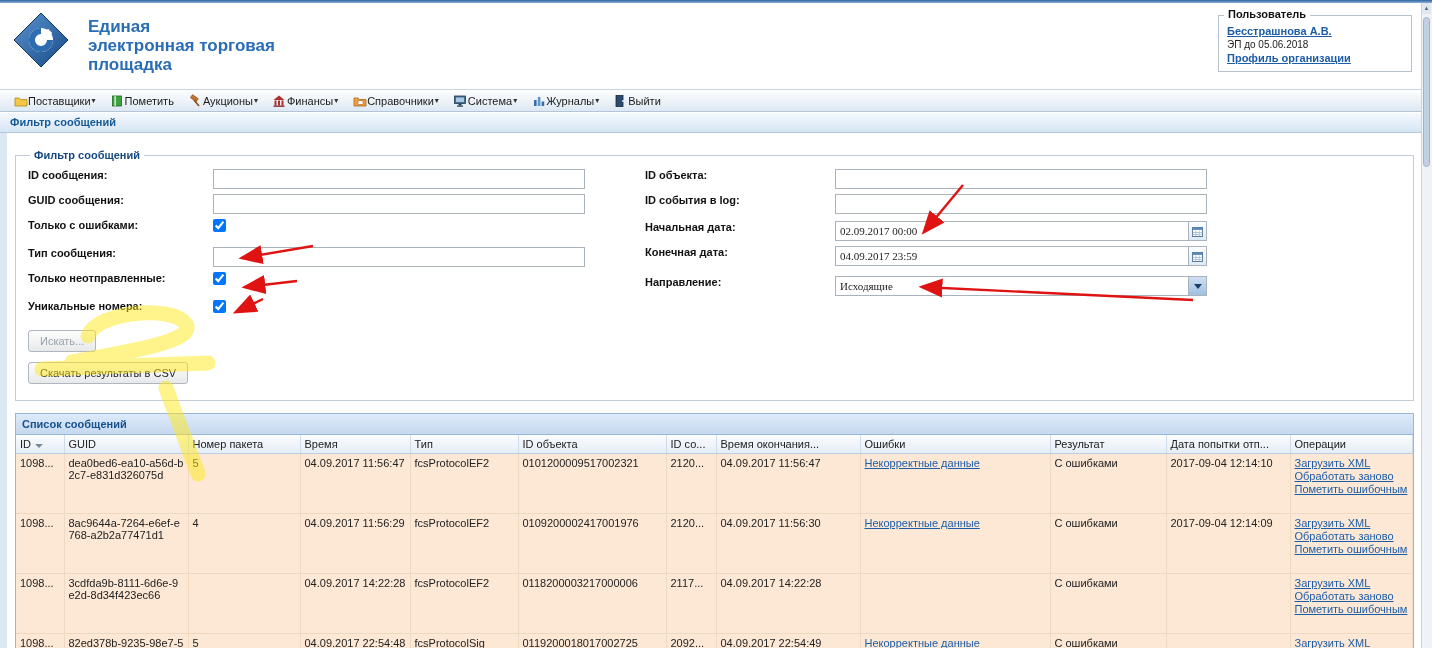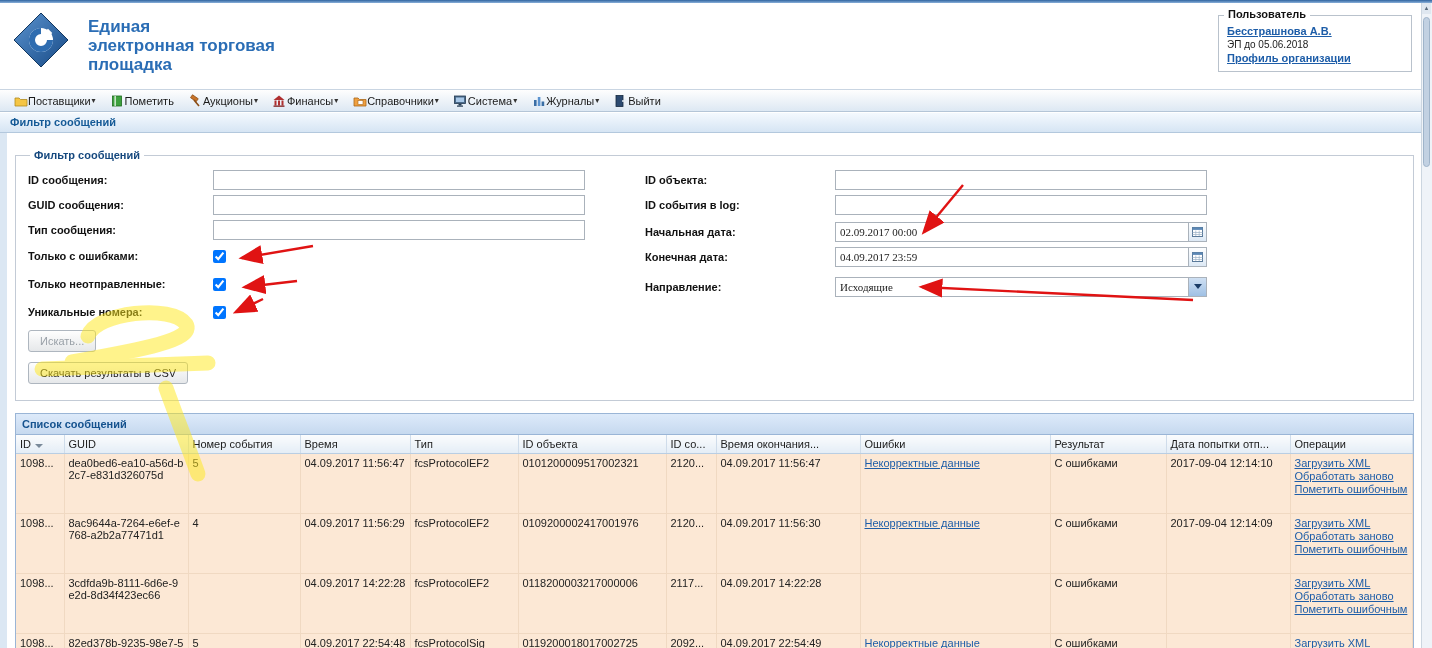--- a/index.html
+++ b/index.html
@@ -48,21 +48,21 @@
   .scrollbar .thumb{position:absolute;top:14px;left:1px;width:7px;height:150px;background:#c2d1e2;
                     border:1px solid #9fb4ca;border-radius:4px;box-sizing:border-box;}
 
   
   .content{position:absolute;top:133px;left:7px;width:1415px;}
   fieldset.filter{margin:16px 8px 12px 8px;border:1px solid #c3cbd6;padding:6px 12px 14px 12px;}
   fieldset.filter legend{font-weight:bold;color:#15487e;padding:0 4px;margin-left:2px;}
   .filter-body{position:relative;min-height:219px;}
   .col-left{position:absolute;left:0;top:2px;width:575px;}
   .col-right{position:absolute;left:617px;top:2px;width:575px;}
-  .frow{display:flex;align-items:center;height:21px;margin-bottom:4px;}
+  .frow{display:flex;height:21px;margin-bottom:4px;}
   .frow.cb{height:24px;}
   .flabel{width:185px;font-weight:bold;color:#111;flex:0 0 auto;}
   .col-right .flabel{width:190px;}
   .ftext{height:20px;box-sizing:border-box;border:1px solid #aab2bb;padding:1px 4px;
          font-size:11px;font-family:inherit;color:#222;background:#fff;width:372px;}
   .composite{display:flex;width:372px;}
   .composite .ftext{flex:1;width:auto;border-right:none;font-family:Liberation Serif, serif;}
   .trigger{width:19px;height:20px;box-sizing:border-box;border:1px solid #aab2bb;
            display:flex;align-items:center;justify-content:center;cursor:pointer;}
   .trigger.cal{background:linear-gradient(#fdfeff,#dde9f5);}
@@ -231,27 +231,27 @@
       <div class="filter-body">
         <div class="col-left">
           <div class="frow">
             <label class="flabel">ID сообщения:</label>
             <input class="ftext" type="text" style="">
           </div>
           <div class="frow">
             <label class="flabel">GUID сообщения:</label>
             <input class="ftext" type="text" style="">
           </div>
-          <div class="frow">
-            <label class="flabel">Тип сообщения:</label>
-            <input class="ftext" type="text" style="">
-          </div>
           <div class="frow cb">
             <label class="flabel">Только с ошибками:</label>
             <input type="checkbox" checked="true" style="">
+          </div>
+          <div class="frow">
+            <label class="flabel">Тип сообщения:</label>
+            <input class="ftext" type="text" style="">
           </div>
           <div class="frow cb">
             <label class="flabel">Только неотправленные:</label>
             <input type="checkbox" checked="true" style="">
           </div>
           <div class="frow cb">
             <label class="flabel">Уникальные номера:</label>
             <input type="checkbox" checked="true" style="">
           </div>
           <div class="btn-row1">
@@ -330,21 +330,21 @@
             <col style="width:144px">
             <col style="width:190px">
           <col style="width:116px">
             <col style="width:124px">
             <col>
         </colgroup>
         <thead>
           <tr>
             <th><span>ID</span><span class="sort-ico"></span></th>
             <th>GUID</th>
-            <th>Номер события</th>
+            <th>Номер пакета</th>
             <th>Время</th>
             <th>Тип</th>
             <th>ID объекта</th>
             <th>ID со...</th>
             <th>Время окончания...</th>
             <th>Ошибки</th>
             <th>Результат</th>
             <th>Дата попытки отп...</th>
             <th>Операции</th>
           </tr>

